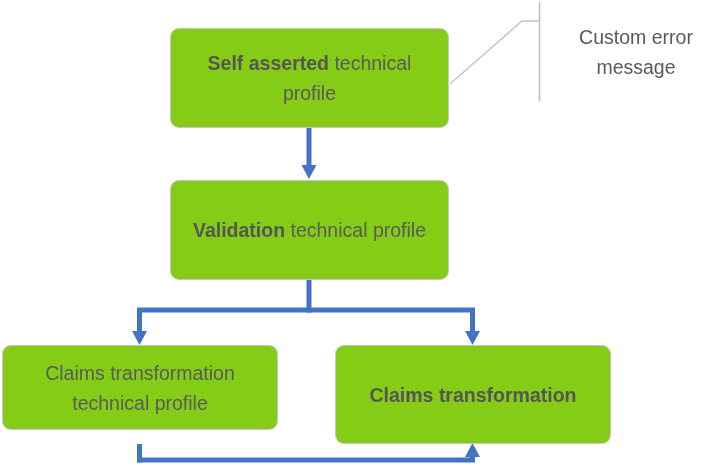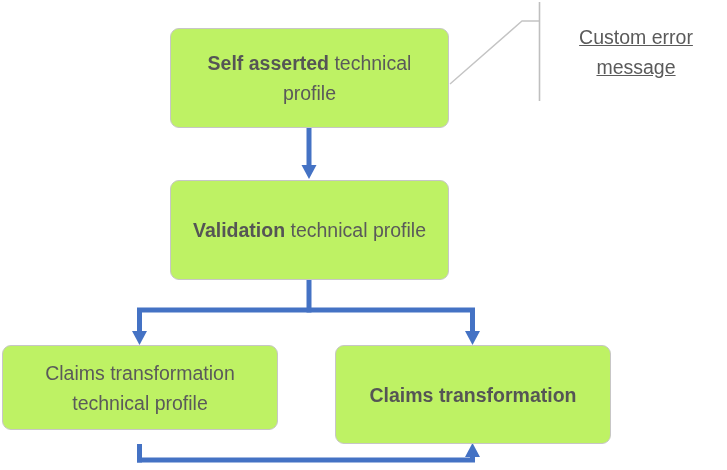--- a/index.html
+++ b/index.html
@@ -22,21 +22,21 @@
     position: absolute;
     left: 0;
     top: 0;
     width: 727px;
     height: 470px;
     pointer-events: none;
   }
   .node {
     position: absolute;
     box-sizing: border-box;
-    background: #bef264;
+    background: #84cc16;
     border: 1px solid #C7C6C6;
     border-radius: 9px;
     display: flex;
     align-items: center;
     justify-content: center;
     text-align: center;
     color: #5A5A5A;
     font-size: 19.5px;
     line-height: 30px;
     padding: 4px 12px;
@@ -53,21 +53,20 @@
   #callout-label {
     position: absolute;
     left: 556px;
     top: 22px;
     width: 160px;
     text-align: center;
     color: #5A5A5A;
     font-size: 19.5px;
     line-height: 30px;
     z-index: 2;
-    text-decoration: underline;
   }
 </style>
 </head>
 <body>
 
 <div id="canvas">
 
   <svg id="connectors" viewBox="0 0 727 470" xmlns="http://www.w3.org/2000/svg">
 
     <g>

